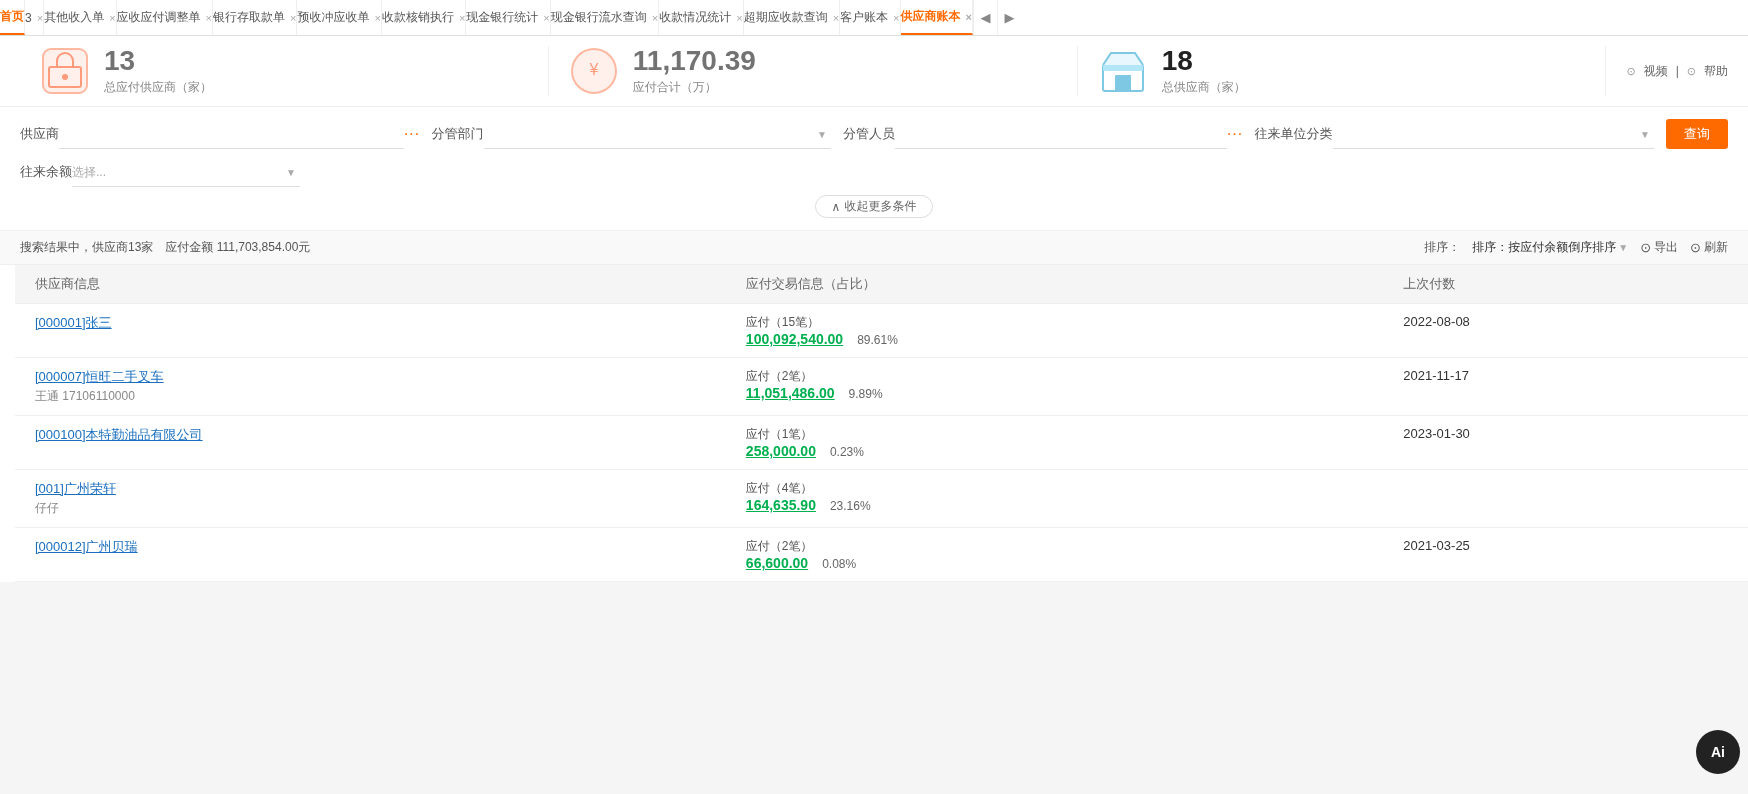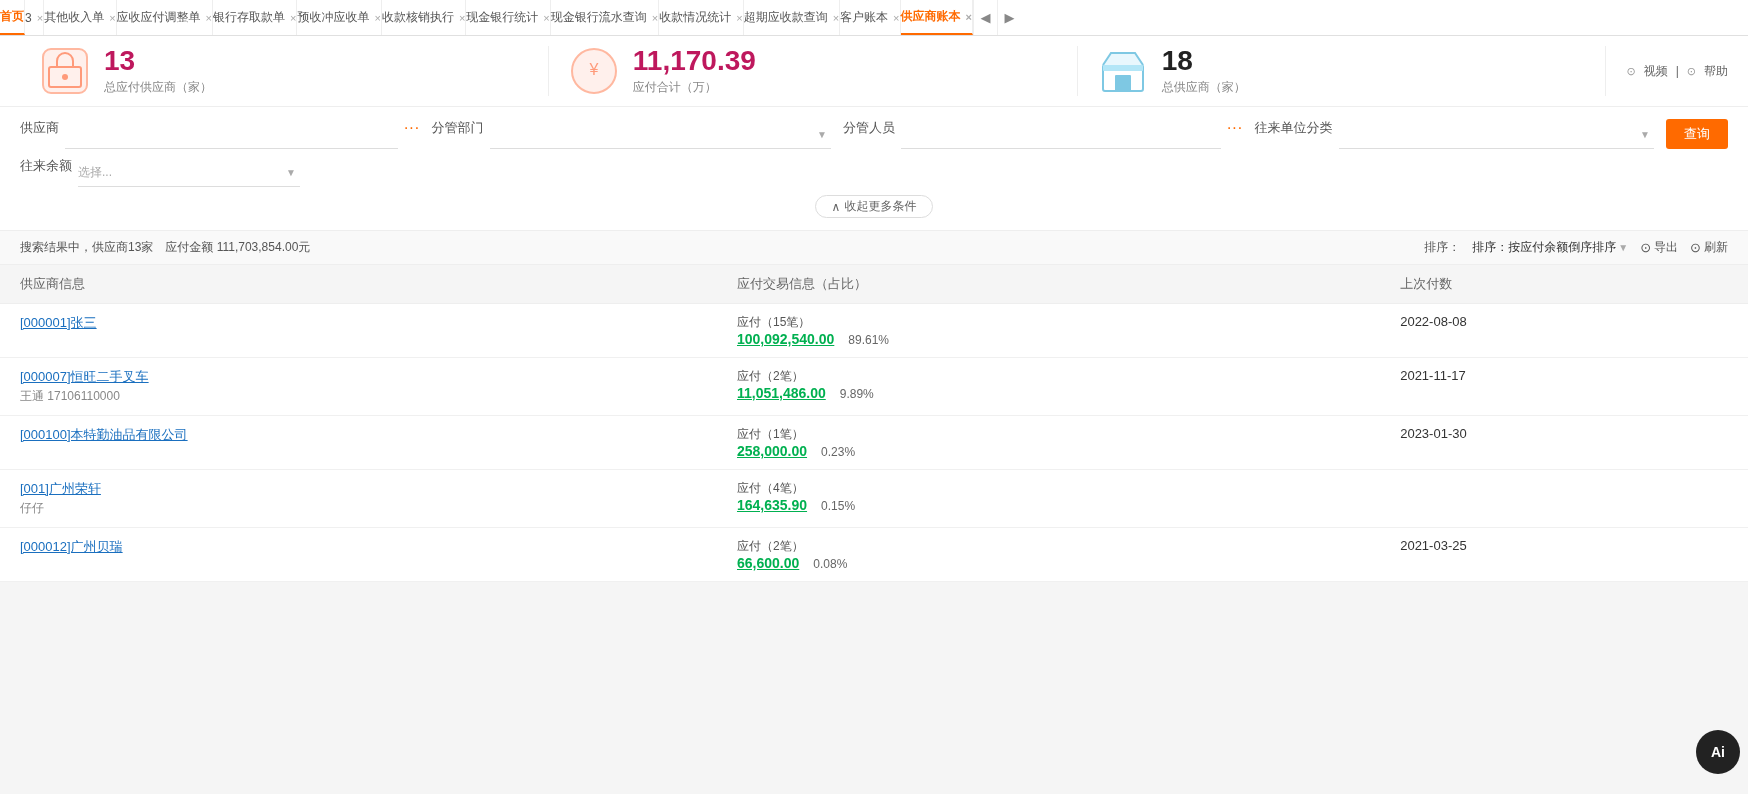--- a/index.html
+++ b/index.html
@@ -76,21 +76,21 @@
       flex-shrink: 0;
       display: flex;
       align-items: center;
       justify-content: center;
     }
     .stat-icon svg { width: 48px; height: 48px; }
     .stat-info { display: flex; flex-direction: column; }
     .stat-number {
       font-size: 28px;
       font-weight: bold;
-      color: #be185d;
+      color: #737373;
       line-height: 1.1;
     }
     .stat-label { font-size: 12px; color: #888; margin-top: 2px; }
     .stat-block.store .stat-number { color: #222; }
     .top-right-links {
       display: flex;
       align-items: center;
       font-size: 12px;
       color: #666;
       gap: 8px;
@@ -108,22 +108,21 @@
     }
     .filter-row {
       display: flex;
       align-items: center;
       gap: 12px;
       margin-bottom: 8px;
       flex-wrap: nowrap;
     }
     .filter-item {
       display: flex;
-      align-items: flex-start;
-      gap: 6px;
+      align-items: center;
       flex: 1;
     }
     .filter-item label {
       font-size: 13px;
       color: #555;
       white-space: nowrap;
       flex-shrink: 0;
     }
     .filter-input {
       flex: 1;
@@ -210,20 +209,21 @@
     .action-btn {
       display: flex; align-items: center; gap: 3px;
       font-size: 12px; color: #555; cursor: pointer;
       background: none; border: none;
     }
 
     
     .data-table-wrap {
       background: #fff;
       overflow-y: auto;
+      padding-left: 15px;
     }
     .data-table {
       width: 100%;
       border-collapse: collapse;
     }
     .data-table th {
       background: #f5f5f5;
       padding: 10px 20px;
       text-align: left;
       font-size: 13px;
@@ -494,21 +494,21 @@
             </div>
           </td>
           <td>2023-01-30</td>
         </tr>
         <tr>
           <td><span class="supplier-link">[001]广州荣轩</span><div class="supplier-sub">仔仔</div></td>
           <td>
             <div class="tx-label">应付（4笔）</div>
             <div class="tx-row">
               <span class="tx-amount">164,635.90</span>
-              <span class="tx-pct">0.15%</span>
+              <span class="tx-pct">23.16%</span>
             </div>
           </td>
           <td></td>
         </tr>
         <tr>
           <td><span class="supplier-link">[000012]广州贝瑞</span></td>
           <td>
             <div class="tx-label">应付（2笔）</div>
             <div class="tx-row">
               <span class="tx-amount">66,600.00</span>

